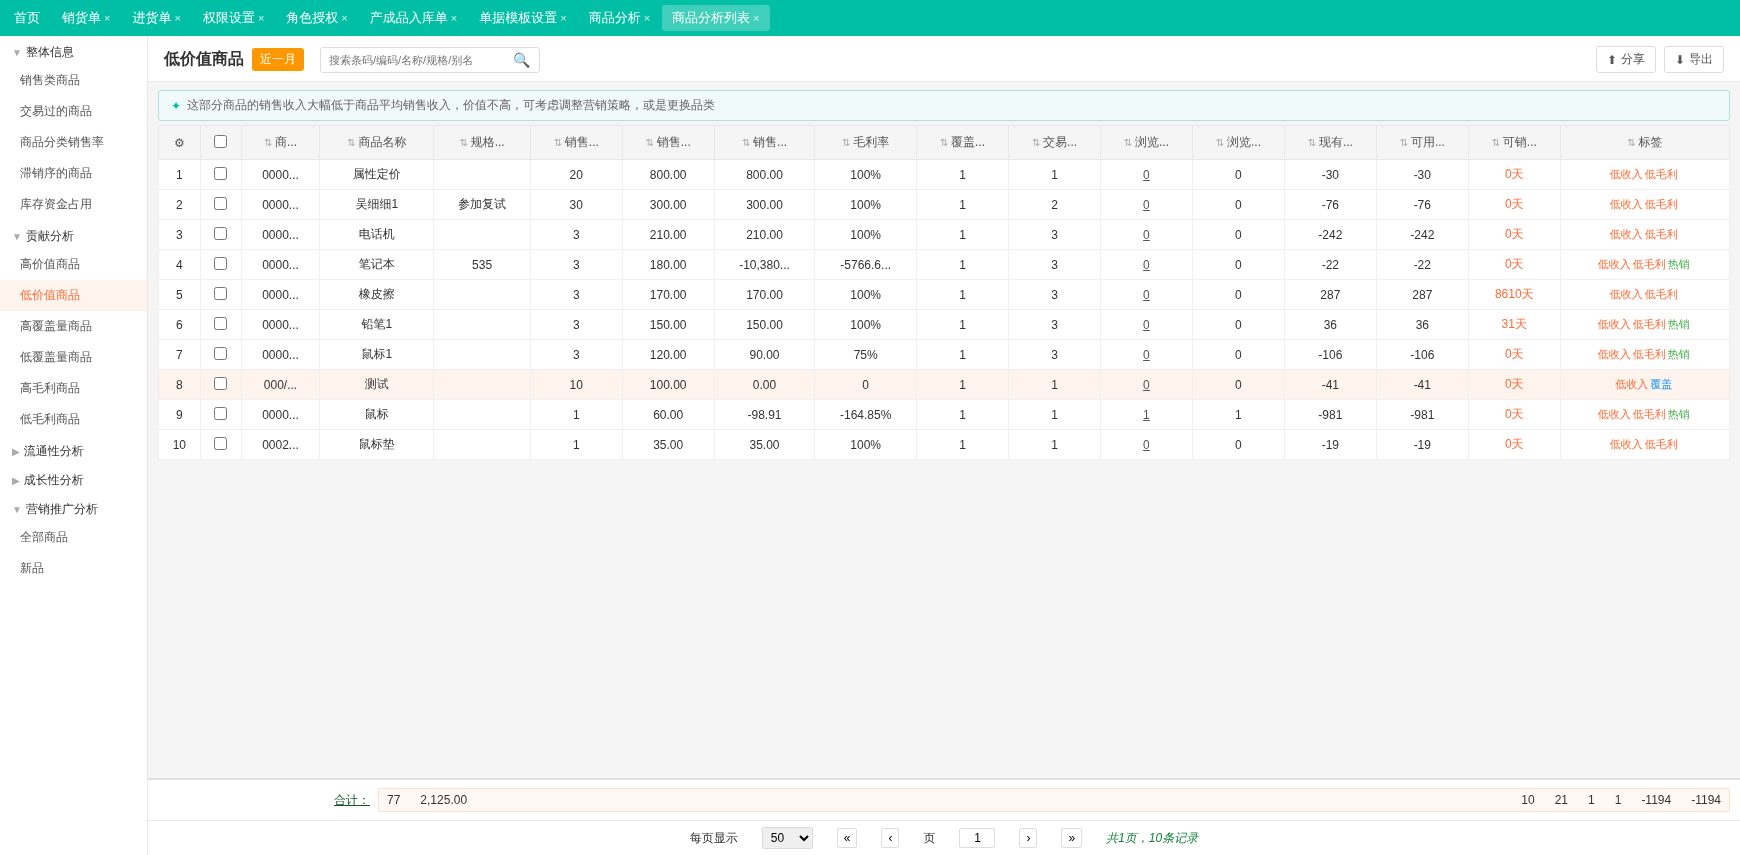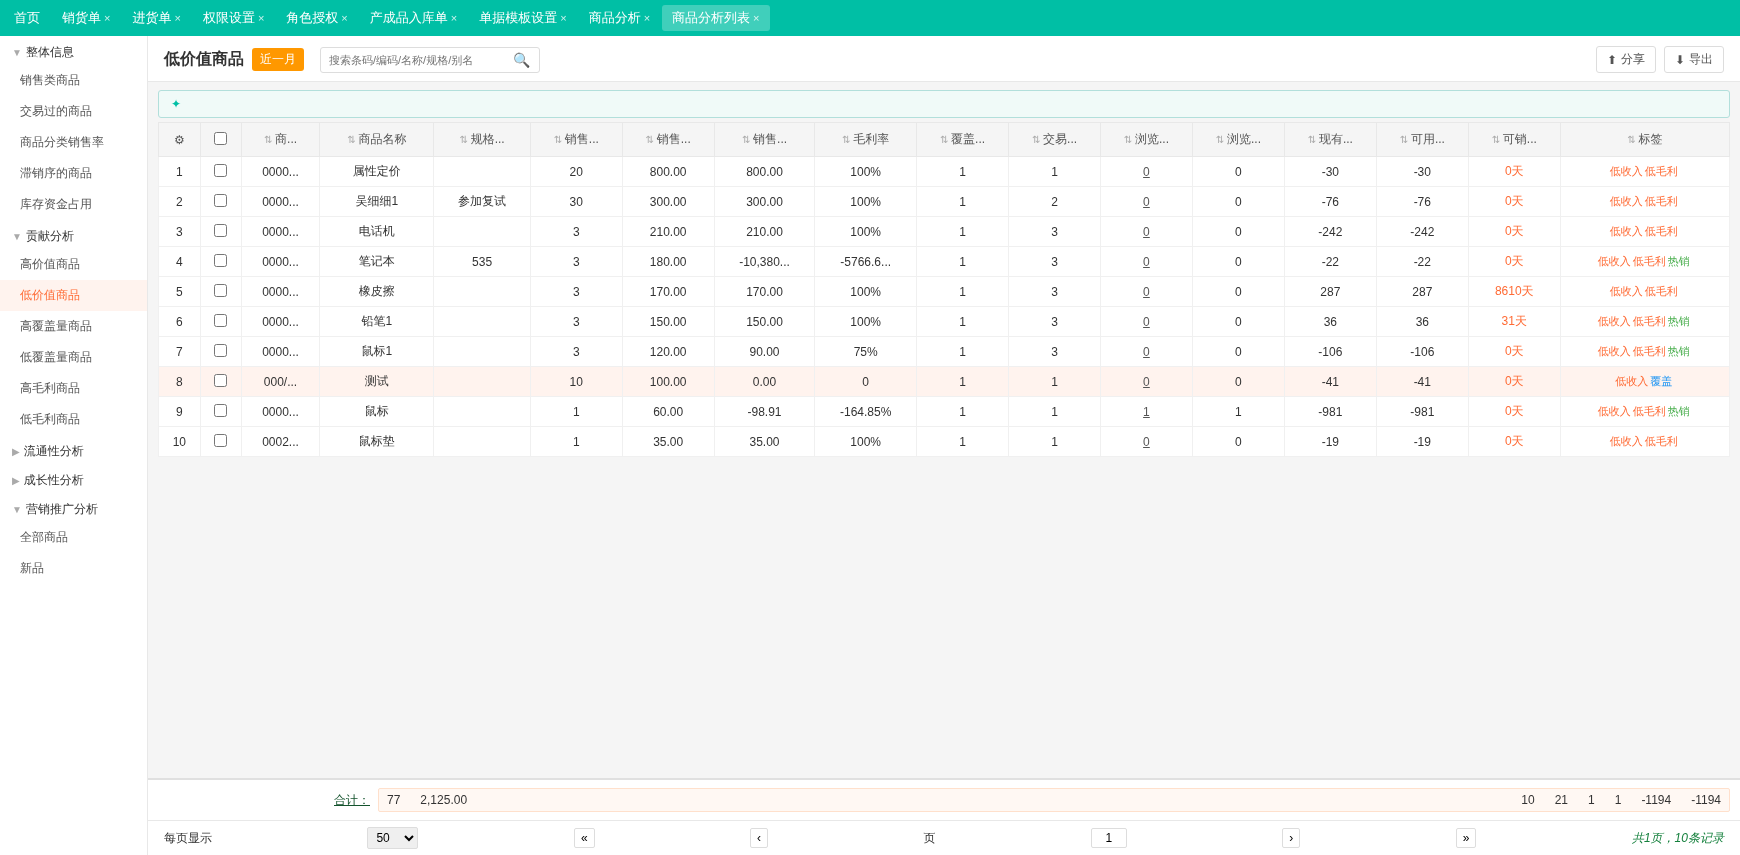--- a/index.html
+++ b/index.html
@@ -208,22 +208,22 @@
       gap: 0;
     }
 
     
     .pagination {
       background: #fff;
       border-top: 1px solid #e8e8e8;
       padding: 6px 16px;
       display: flex;
       align-items: center;
-      justify-content: space-between;
-      gap: 4px;
+      justify-content: center;
+      gap: 24px;
       font-size: 12px;
     }
     .page-btn {
       border: 1px solid #ddd;
       background: #fff;
       padding: 2px 6px;
       border-radius: 2px;
       cursor: pointer;
       font-size: 12px;
     }
@@ -310,20 +310,21 @@
         </button>
         <button class="action-btn">
           <span>⬇</span>
           <span>导出</span>
         </button>
       </div>
     </div>
 
     <div class="info-banner">
       <span style="color:#00bfa5;">✦</span>
+      <span>这部分商品的销售收入大幅低于商品平均销售收入，价值不高，可考虑调整营销策略，或是更换品类</span>
     </div>
 
     <div class="table-wrapper" id="table-container">
         <table>
           <thead>
             <tr>
               <th><span>⚙</span></th>
               <th><input type="checkbox" style=""></th>
               <th><span style="color:#aaa;font-size:10px;">⇅ </span>商...</th>
               <th><span style="color:#aaa;font-size:10px;">⇅ </span>商品名称</th>

